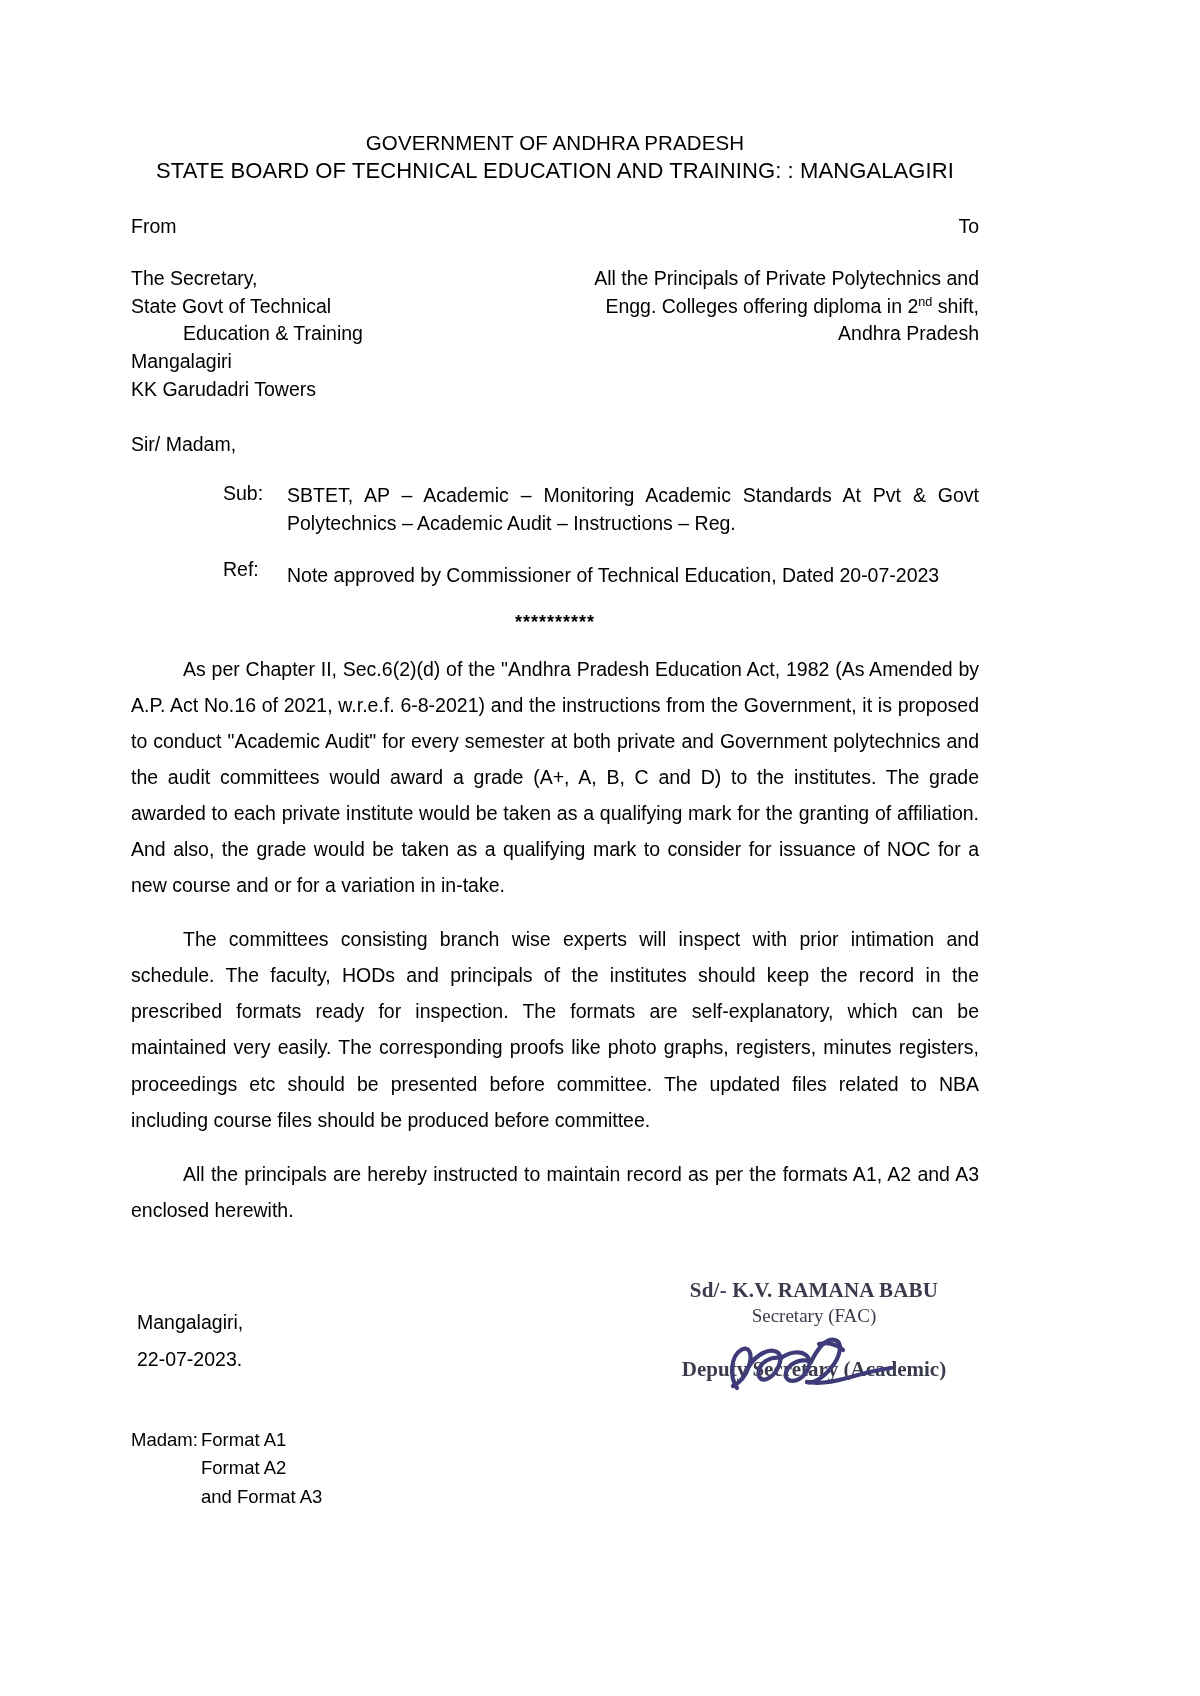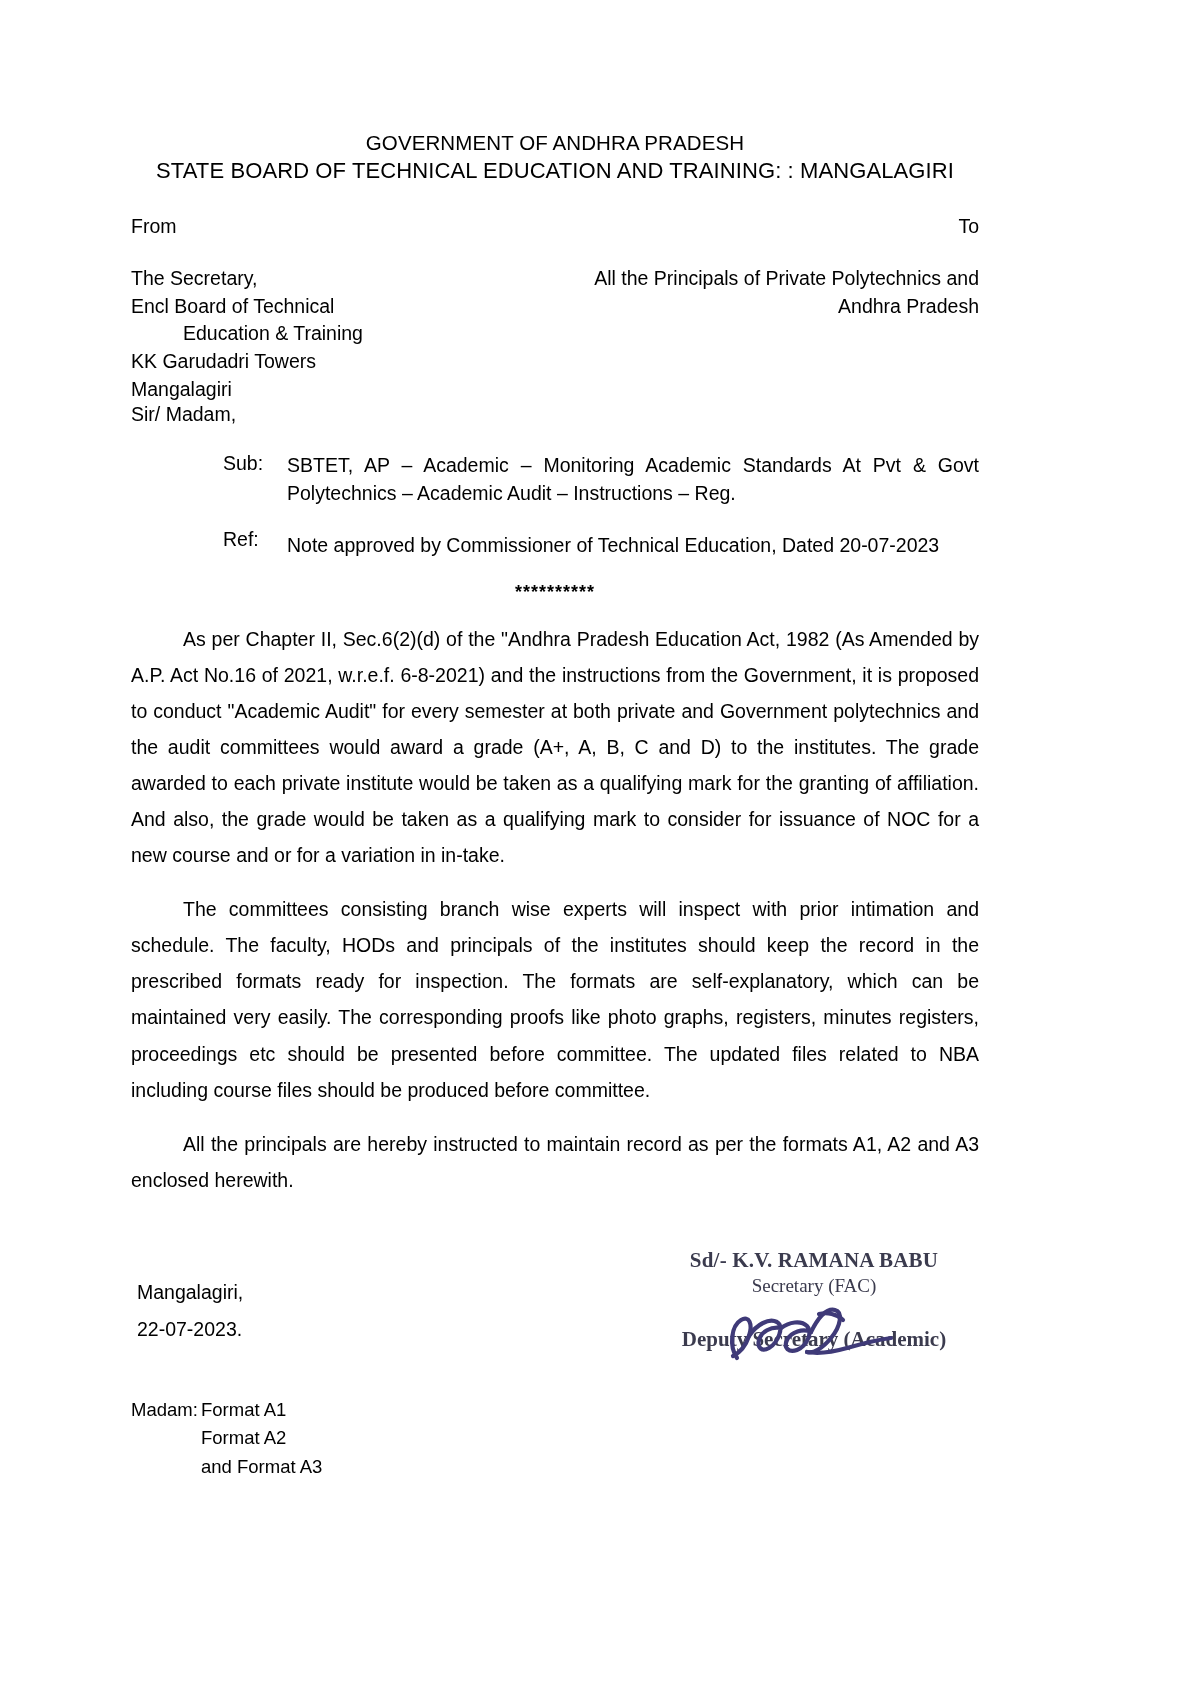--- a/index.html
+++ b/index.html
@@ -62,20 +62,21 @@
   .indent-2 { padding-left: 48px; }
   sup {
     font-size: 0.65em;
     vertical-align: super;
     line-height: 0;
   }
 
   
   .salutation {
     font-size: 19.5px;
+    margin-top: 30px;
   }
 
   
   .subref {
     margin-top: 26px;
     font-size: 19.5px;
   }
   .subref-row {
     display: flex;
     margin-bottom: 20px;
@@ -180,28 +181,31 @@
 
     <div class="letterhead">
       <div class="letterhead-line">GOVERNMENT OF ANDHRA PRADESH</div>
       <div class="letterhead-line second">STATE BOARD OF TECHNICAL EDUCATION AND TRAINING: : MANGALAGIRI</div>
     </div>
 
     <div class="fromto">
       <div class="fromto-col left">
         <div class="fromto-head">From</div>
         <div>The Secretary,</div>
-        <div>Encl Board of Technical</div>
+        <div>State Govt of Technical</div>
         <div class="indent-1">Education &amp; Training</div>
+        <div>Mangalagiri</div>
         <div>KK Garudadri Towers</div>
-        <div>Mangalagiri</div>
       </div>
       <div class="fromto-col right">
         <div class="fromto-head">To</div>
         <div>All the Principals of Private Polytechnics and</div>
+        <div class="indent-2">
+          <span>Engg. Colleges offering diploma in 2</span><sup>nd</sup><span> shift,</span>
+        </div>
         <div>Andhra Pradesh</div>
       </div>
     </div>
 
     <div class="salutation">Sir/ Madam,</div>
 
     <div class="subref">
       <div class="subref-row sub">
         <div class="subref-label">Sub:</div>
         <div class="subref-body">SBTET, AP – Academic – Monitoring Academic Standards At Pvt &amp; Govt Polytechnics – Academic Audit – Instructions – Reg.</div>

